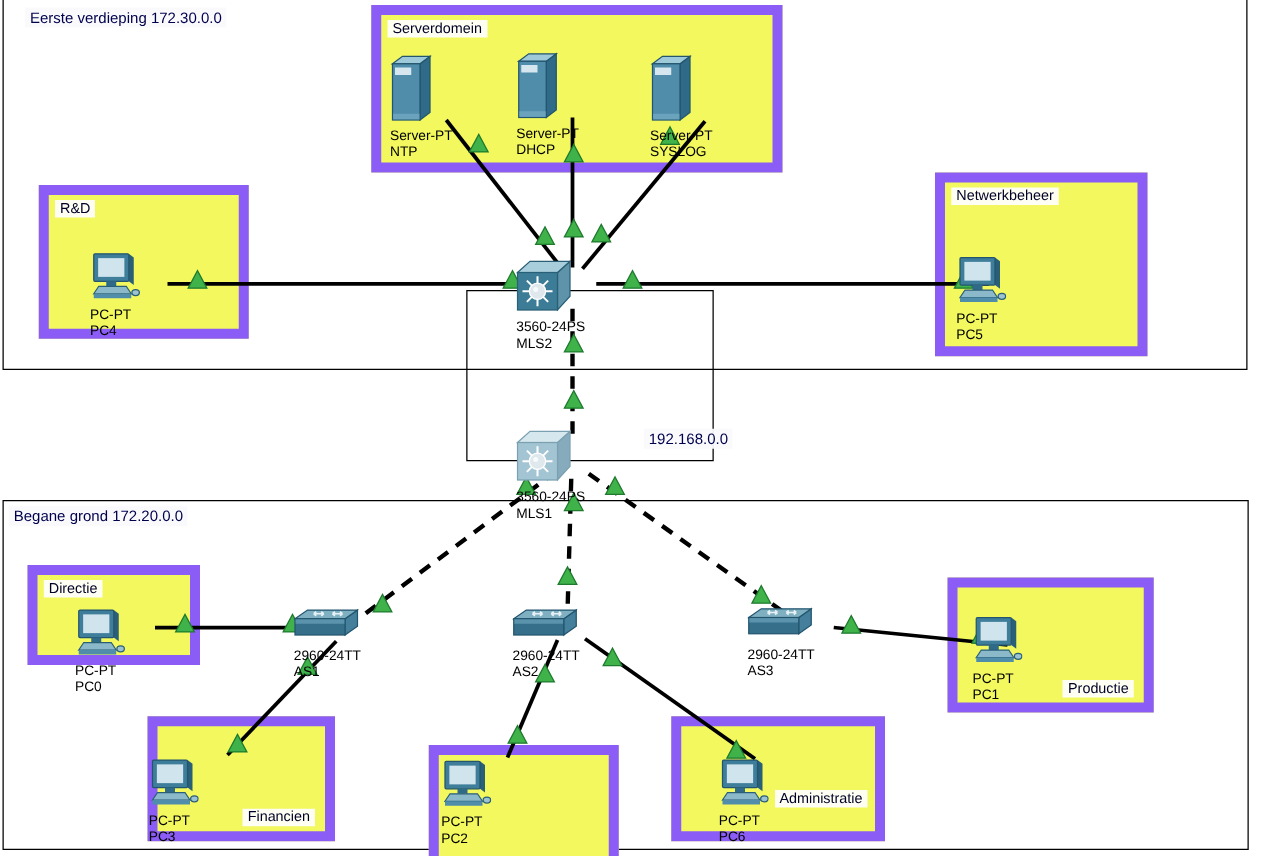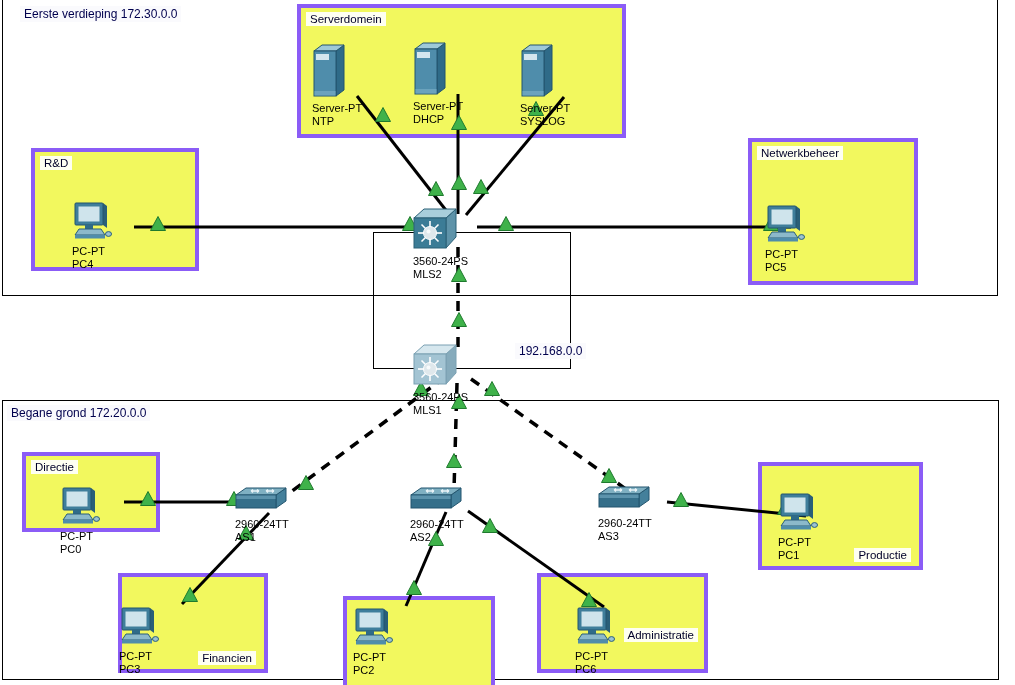--- a/index.html
+++ b/index.html
@@ -1,21 +1,21 @@
 <!DOCTYPE html>
 <html><head>
 <meta charset="utf-8">
 <style>
   html,body{margin:0;padding:0;background:#fff;}
   #canvas{position:relative;width:1015px;height:685px;overflow:hidden;background:#fff;
           font-family:"Liberation Sans",sans-serif;}
   .zone{position:absolute;border:1px solid #000;background:transparent;}
   .zone-label{position:absolute;font-size:12px;color:#00004d;background:rgba(250,250,253,.95);
               padding:1px 4px;white-space:nowrap;z-index:6;}
-  .area{position:absolute;background:#f2f85e;border:4px solid #8b5cf6;box-sizing:border-box;z-index:1;}
+  .area{position:absolute;background:#f2f85e;border:8px solid #8b5cf6;box-sizing:border-box;z-index:1;}
   .area-label{position:absolute;font-size:11.5px;color:#000028;background:rgba(255,255,255,.92);
               padding:1px 4px;white-space:nowrap;}
   .area-label.tl{left:5px;top:4px;}
   .area-label.tr{right:6px;top:7px;margin-top:44px;}
   .area-label.br{right:8px;bottom:4px;}
   #linklayer{position:absolute;left:0;top:0;z-index:3;}
   .device{position:absolute;width:90px;text-align:left;z-index:4;}
   .device .icon{display:block;margin:0 auto;}
   .device .lbl{font-size:11px;line-height:13px;color:#000;white-space:nowrap;}
 </style>

